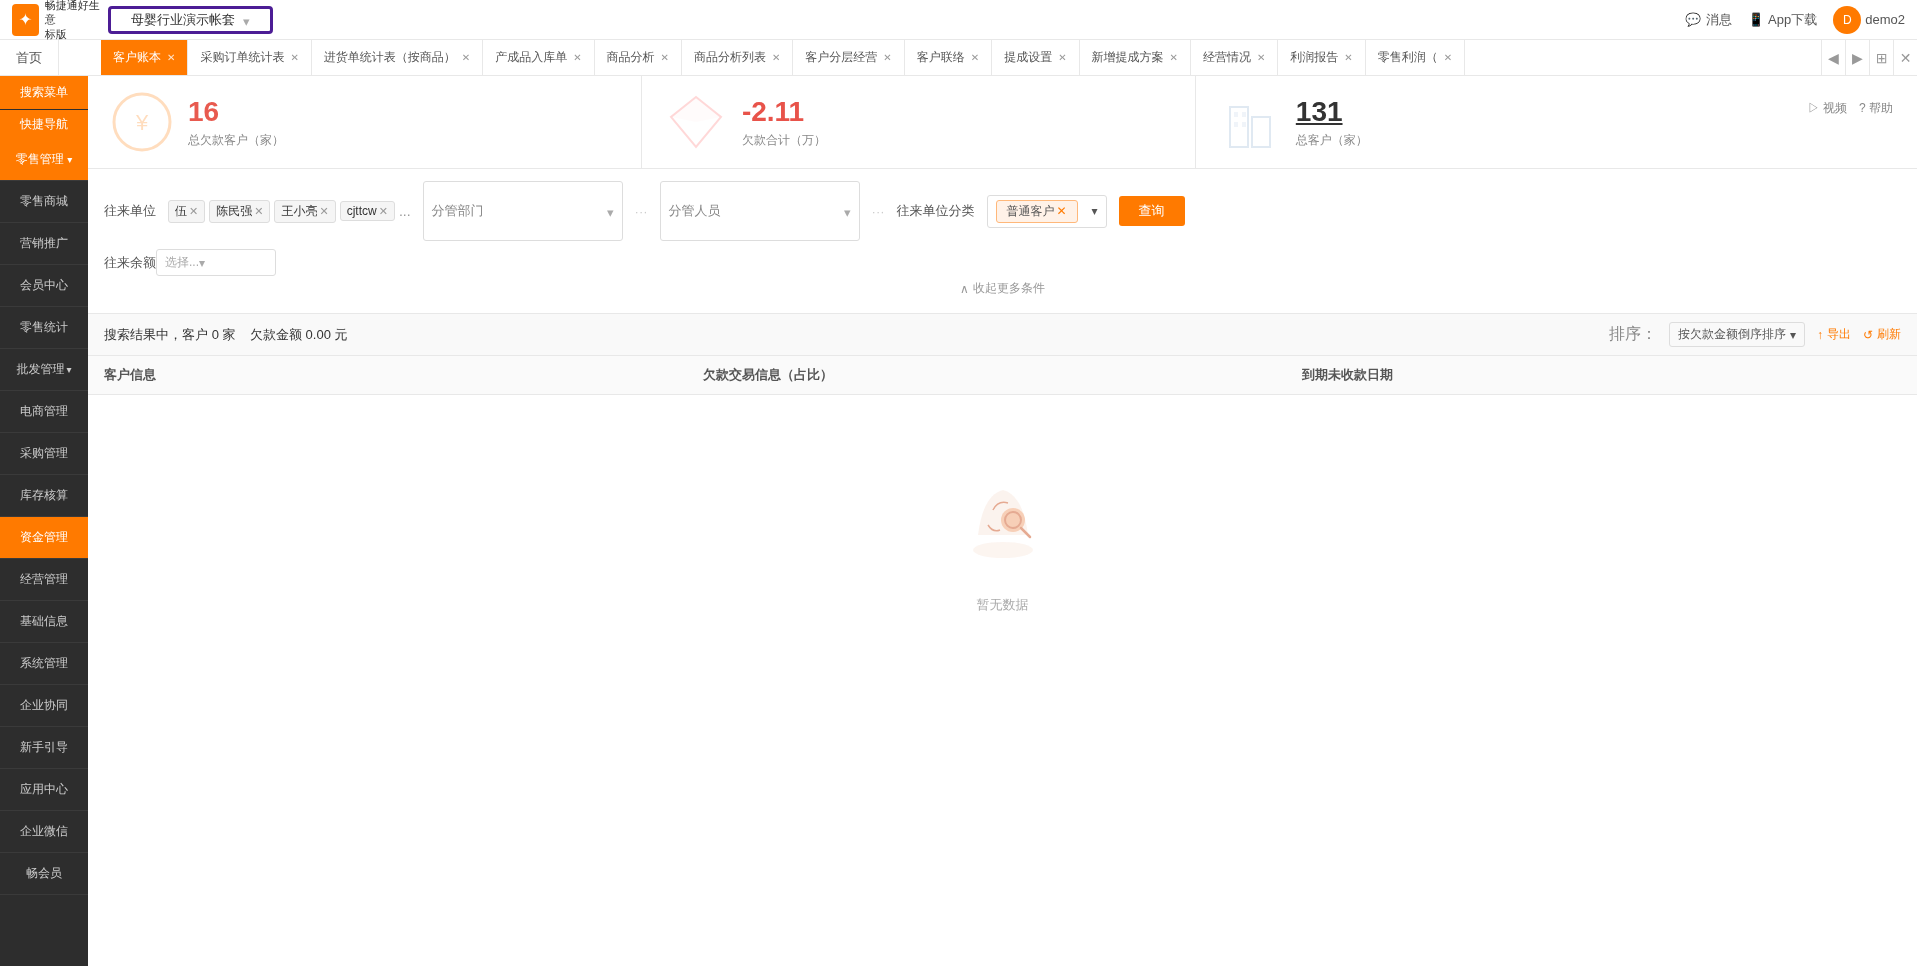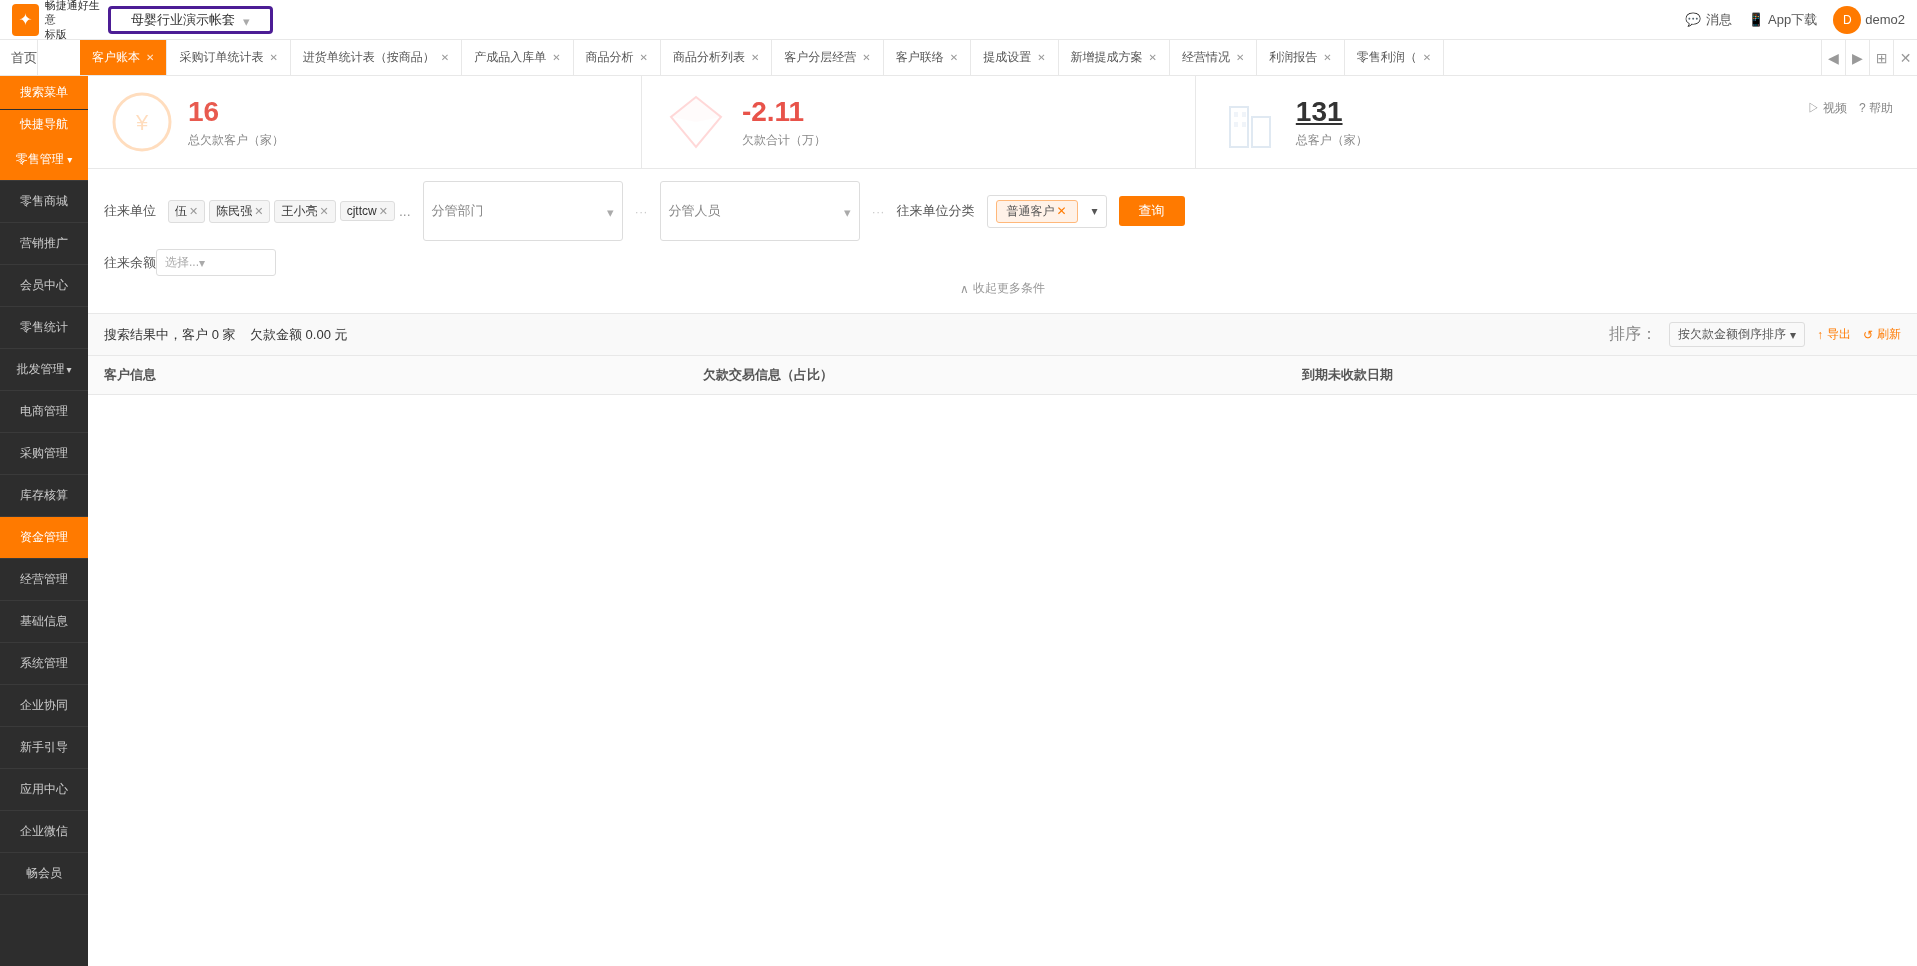--- a/index.html
+++ b/index.html
@@ -14,21 +14,21 @@
     .top-right { margin-left: auto; display: flex; align-items: center; gap: 16px; }
     .top-right-item { display: flex; align-items: center; gap: 4px; color: #555; font-size: 13px; cursor: pointer; }
     .avatar { width: 28px; height: 28px; border-radius: 50%; background: #ff7a00; display: flex; align-items: center; justify-content: center; color: white; font-size: 12px; }
 
     
     .nav-tabs { display: flex; align-items: center; background: #fff; border-bottom: 1px solid #e8e8e8; height: 36px; flex-shrink: 0; overflow: hidden; }
     .nav-tab { display: flex; align-items: center; padding: 0 12px; height: 36px; border-right: 1px solid #e8e8e8; font-size: 12px; color: #555; cursor: pointer; white-space: nowrap; flex-shrink: 0; gap: 4px; }
     .nav-tab.active { background: #ff7a00; color: white; margin-left: 42px; }
     .nav-tab .close-x { font-size: 10px; color: #999; margin-left: 2px; cursor: pointer; }
     .nav-tab.active .close-x { color: rgba(255,255,255,0.8); }
-    .nav-tab-home { font-size: 13px; color: #555; padding: 0 0; height: 36px; display: flex; align-items: center; cursor: pointer; border-right: 1px solid #e8e8e8; margin-left: 11px; }
+    .nav-tab-home { font-size: 13px; color: #555; padding: 0 16px; height: 36px; display: flex; align-items: center; cursor: pointer; border-right: 1px solid #e8e8e8; }
     .nav-arrows { display: flex; margin-left: auto; }
     .nav-arrow { width: 24px; height: 36px; display: flex; align-items: center; justify-content: center; cursor: pointer; color: #999; border-left: 1px solid #e8e8e8; font-size: 14px; }
 
     
     .main-layout { display: flex; flex: 1; overflow: hidden; }
 
     
     .sidebar { width: 88px; background: #2d2d2d; display: flex; flex-direction: column; flex-shrink: 0; overflow-y: auto; }
     .sidebar-search { padding: 8px; background: #ff7a00; color: white; text-align: center; font-size: 12px; cursor: pointer; }
     .sidebar-nav { padding: 6px; background: #ff7a00; color: white; text-align: center; font-size: 12px; cursor: pointer; margin-top: 1px; }
@@ -357,16 +357,30 @@
         </div>
       </div>
     </div>
 
     <div class="table-area">
       <div class="table-header">
         <div class="col-customer">客户信息</div>
         <div class="col-debt">欠款交易信息（占比）</div>
         <div class="col-date">到期未收款日期</div>
       </div>
+      <div class="empty-area">
+        <div class="empty-icon">
+          <svg width="90" height="90" viewBox="0 0 90 90" fill="none" xmlns="http://www.w3.org/2000/svg">
+            <ellipse cx="45" cy="75" rx="30" ry="8" fill="#f5ddd0" opacity="0.5"></ellipse>
+            <path d="M20 60 Q25 20 45 15 Q65 20 70 60 Z" fill="#f5ddd0" opacity="0.6"></path>
+            <circle cx="55" cy="45" r="12" fill="#f0a070" opacity="0.8"></circle>
+            <circle cx="55" cy="45" r="8" fill="none" stroke="#d4724a" stroke-width="2"></circle>
+            <line x1="63" y1="53" x2="72" y2="62" stroke="#d4724a" stroke-width="2.5" stroke-linecap="round"></line>
+            <path d="M35 35 Q40 25 50 28" stroke="#d4724a" stroke-width="1.5" fill="none"></path>
+            <path d="M30 50 Q35 58 42 55" stroke="#d4724a" stroke-width="1.5" fill="none"></path>
+          </svg>
+        </div>
+        <div class="empty-text">暂无数据</div>
+      </div>
     </div>
 
   </div>
 </div>
 
 </body></html>

